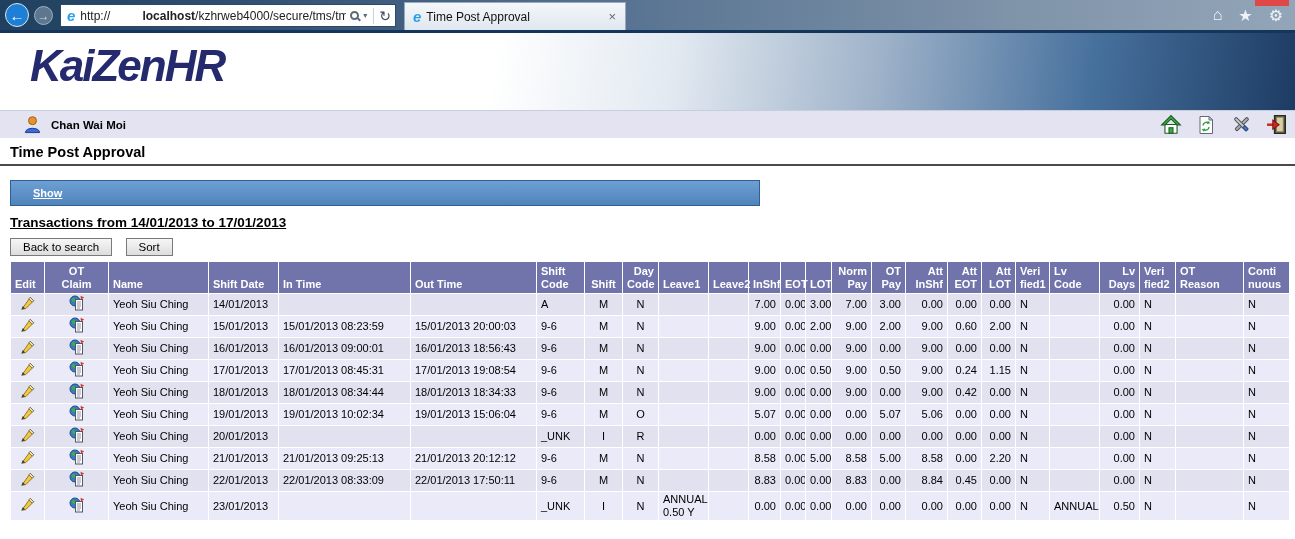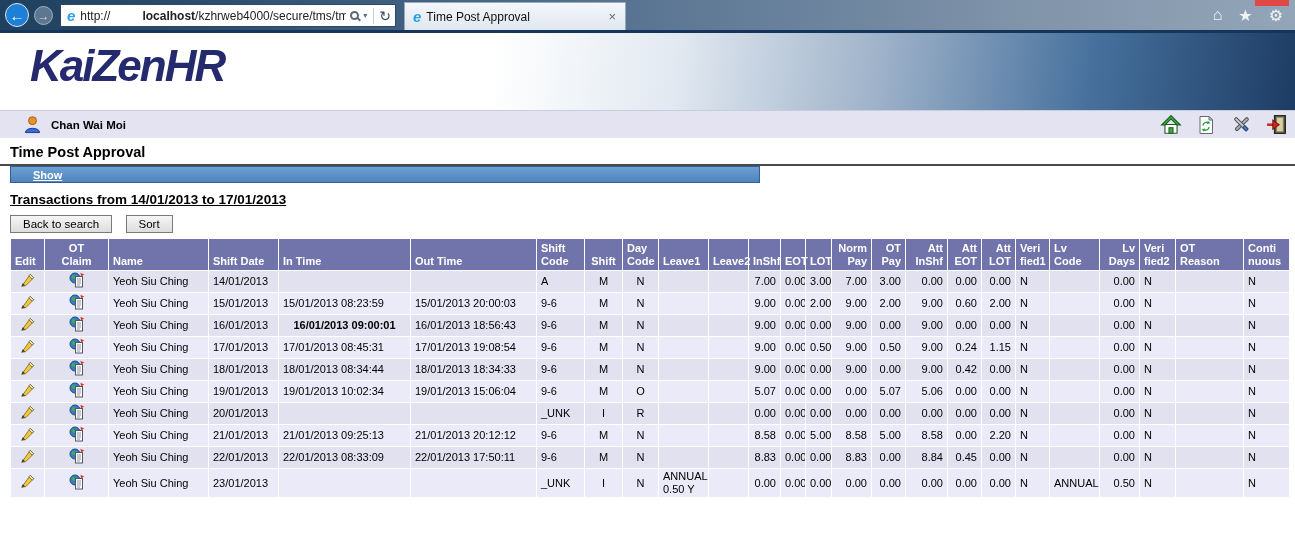--- a/index.html
+++ b/index.html
@@ -51,21 +51,21 @@
   .userbar { height:27px; background:#e3e3f1; display:flex; align-items:center; padding:0 8px; }
   .userbar .uname { font-size:11.5px; font-weight:bold; margin-left:8px; }
   .userbar .spacer { flex:1; }
   .ubicon { width:22px; height:22px; margin-left:13px; display:flex; align-items:center; justify-content:center; }
 
   
   .page-title { font-size:14.5px; font-weight:bold; padding:6px 10px 4px;
     border-bottom:2px solid #4a4a4a; }
 
   
-  .optbar { position:relative; margin:0 0 0 10px; width:750px; height:17px;
+  .optbar { position:relative; margin:14px 0 0 10px; width:750px; height:26px;
     background:linear-gradient(#6d9fd2,#4f84bc); border:1px solid #2f5f96;
     display:flex; align-items:center; }
   .optbar .show { color:#fff; font-weight:bold; font-size:11px; text-decoration:underline;
     margin-left:22px; cursor:pointer; }
   .optbar .sortopt { position:absolute; left:0; right:0; text-align:center; color:#fff;
     font-weight:bold; font-size:11px; }
 
   .trans-heading { margin:9px 0 7px 10px; font-size:13.5px; font-weight:bold;
     text-decoration:underline; }
   .btnrow { margin-left:10px; }
@@ -206,21 +206,21 @@
         <th style="text-align: left;">Edit</th>
         <th style="text-align: center;">OT
 Claim</th>
         <th style="text-align: left;">Name</th>
         <th style="text-align: left;">Shift Date</th>
         <th style="text-align: left;">In Time</th>
         <th style="text-align: left;">Out Time</th>
         <th style="text-align: left;">Shift
 Code</th>
         <th style="text-align: center;">Shift</th>
-        <th style="text-align: left;">Day
+        <th style="text-align: right;">Day
 Code</th>
         <th style="text-align: left;">Leave1</th>
         <th style="text-align: left;">Leave2</th>
         <th style="text-align: right;">InShf</th>
         <th style="text-align: right;">EOT</th>
         <th style="text-align: right;">LOT</th>
         <th style="text-align: right;">Norm
 Pay</th>
         <th style="text-align: right;">OT
 Pay</th>
@@ -327,21 +327,21 @@
           </svg></td>
         <td class="iconcell" style="text-align: center;"><svg width="16" height="16" viewBox="0 0 16 16">
             <circle cx="6" cy="6" r="5" fill="#3a7cc4" stroke="#1c4f86"></circle>
             <path d="M3 3.5 a3 2 0 0 1 4 1 a2 2 0 0 1 -2 2.5 a3 2.5 0 0 1 -2-3.5" fill="#3fae49"></path>
             <rect x="6.5" y="4.5" width="7" height="10.5" fill="#fff" stroke="#556"></rect>
             <path d="M8 7 h4 M8 9 h4 M8 11 h4 M8 13 h3" stroke="#889" stroke-width="0.9"></path>
             <path d="M11.5 0.8 L15.2 2.6 L12 4.6 Z" fill="#d23a28"></path>
           </svg></td>
         <td style="text-align: left;">Yeoh Siu Ching</td>
         <td style="text-align: left;">16/01/2013</td>
-        <td style="text-align: center; font-weight: bold;">16/01/2013 09:00:01</td>
+        <td style="text-align: left;">16/01/2013 09:00:01</td>
         <td style="text-align: left;">16/01/2013 18:56:43</td>
         <td style="text-align: left;">9-6</td>
         <td style="text-align: center;">M</td>
         <td style="text-align: center;">N</td>
         <td style="text-align: left;"></td>
         <td style="text-align: left;"></td>
         <td style="text-align: right;">9.00</td>
         <td style="text-align: right;">0.00</td>
         <td style="text-align: right;">0.00</td>
         <td style="text-align: right;">9.00</td>

